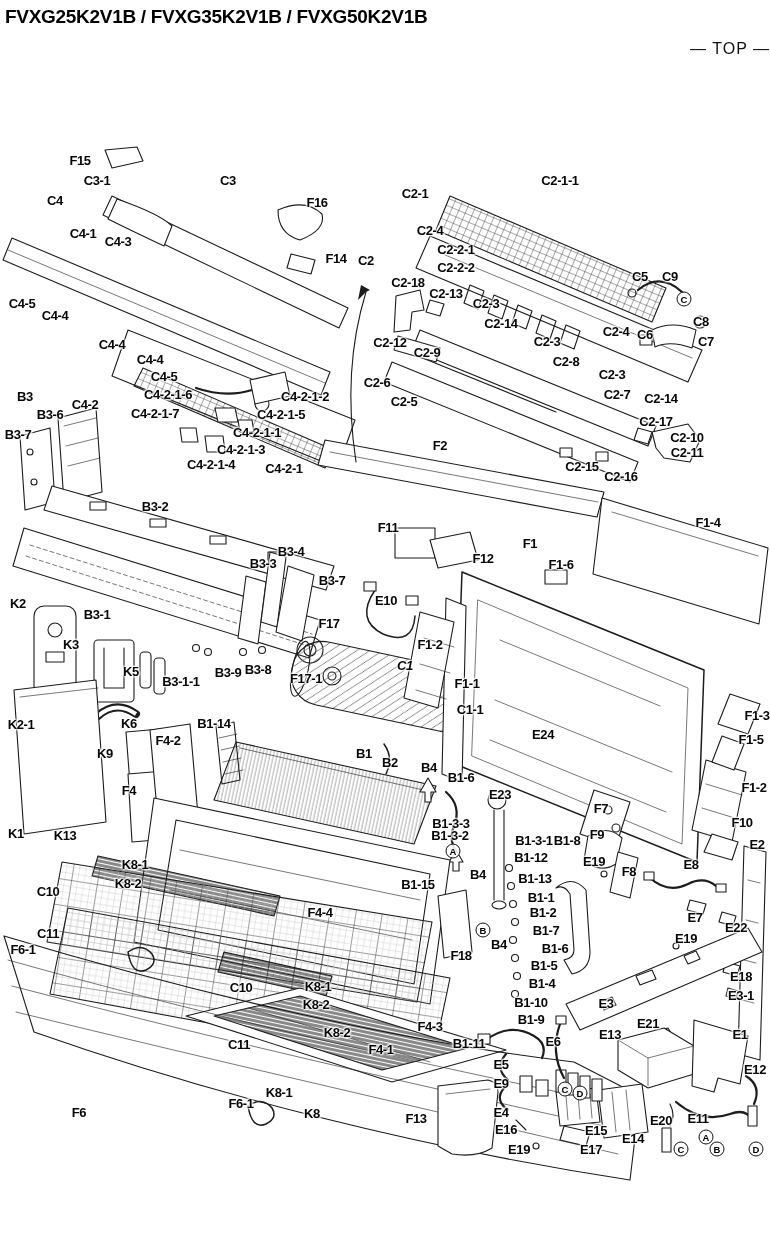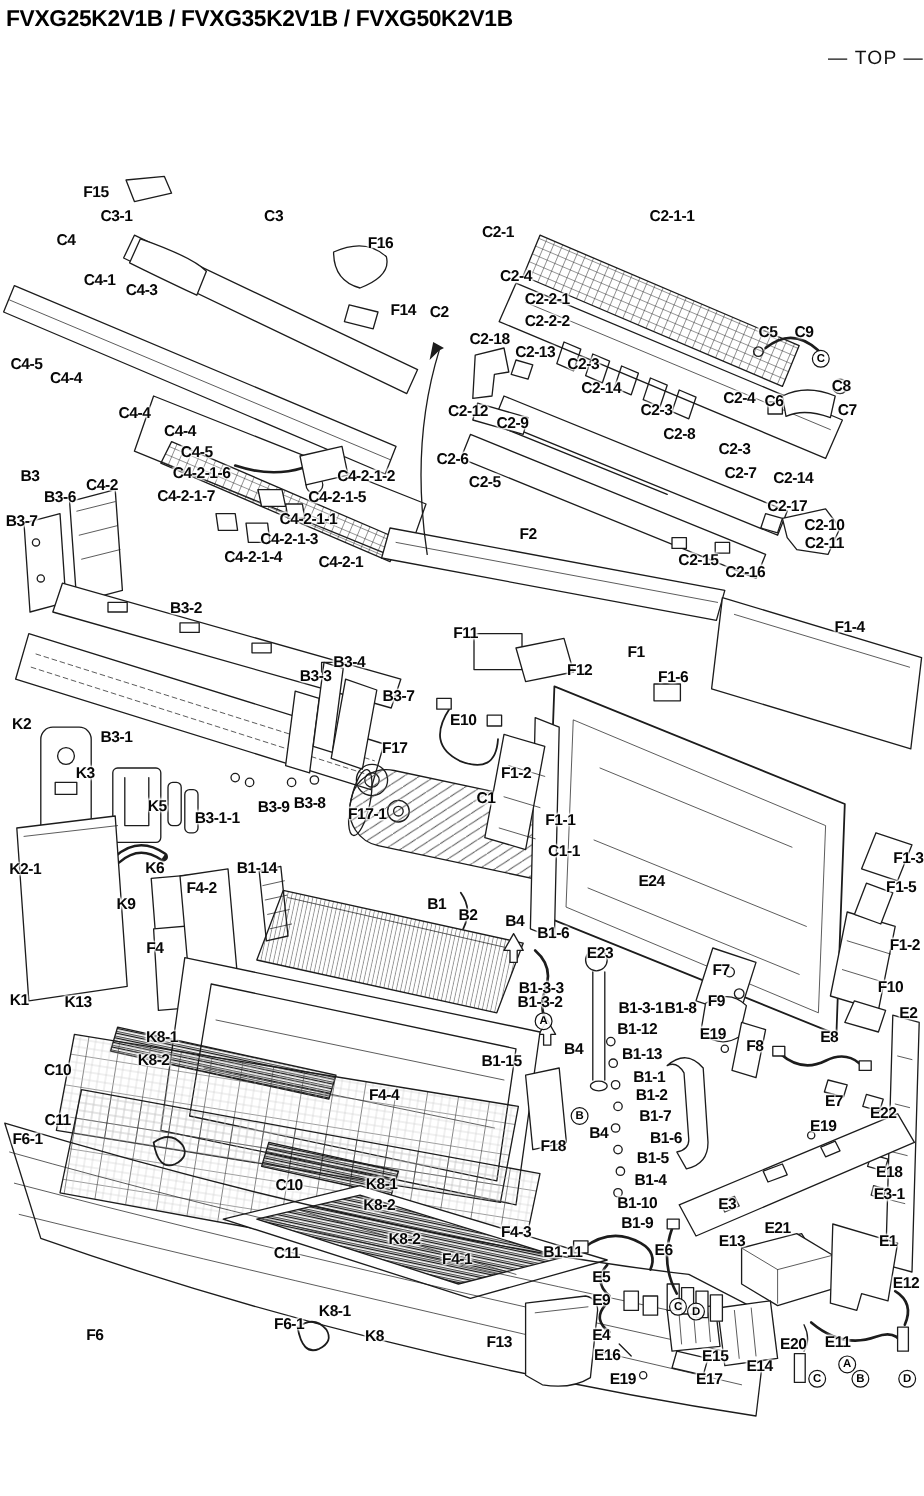--- a/index.html
+++ b/index.html
@@ -319,21 +319,21 @@
     <span class="part-label" style="left: 483px; top: 558px;">F12</span>
     <span class="part-label" style="left: 263px; top: 563px;">B3-3</span>
     <span class="part-label" style="left: 561px; top: 564px;">F1-6</span>
     <span class="part-label" style="left: 332px; top: 580px;">B3-7</span>
     <span class="part-label" style="left: 386px; top: 600px;">E10</span>
     <span class="part-label" style="left: 18px; top: 603px;">K2</span>
     <span class="part-label" style="left: 97px; top: 614px;">B3-1</span>
     <span class="part-label" style="left: 329px; top: 623px;">F17</span>
     <span class="part-label" style="left: 430px; top: 644px;">F1-2</span>
     <span class="part-label" style="left: 71px; top: 644px;">K3</span>
-    <span class="part-label" style="left: 405px; top: 665px;">C1</span>
+    <span class="part-label" style="left: 405px; top: 665px; font-style: italic;">C1</span>
     <span class="part-label" style="left: 131px; top: 671px;">K5</span>
     <span class="part-label" style="left: 258px; top: 669px;">B3-8</span>
     <span class="part-label" style="left: 228px; top: 672px;">B3-9</span>
     <span class="part-label" style="left: 306px; top: 678px;">F17-1</span>
     <span class="part-label" style="left: 181px; top: 681px;">B3-1-1</span>
     <span class="part-label" style="left: 467px; top: 683px;">F1-1</span>
     <span class="part-label" style="left: 470px; top: 709px;">C1-1</span>
     <span class="part-label" style="left: 757px; top: 715px;">F1-3</span>
     <span class="part-label" style="left: 21px; top: 724px;">K2-1</span>
     <span class="part-label" style="left: 129px; top: 723px;">K6</span>

